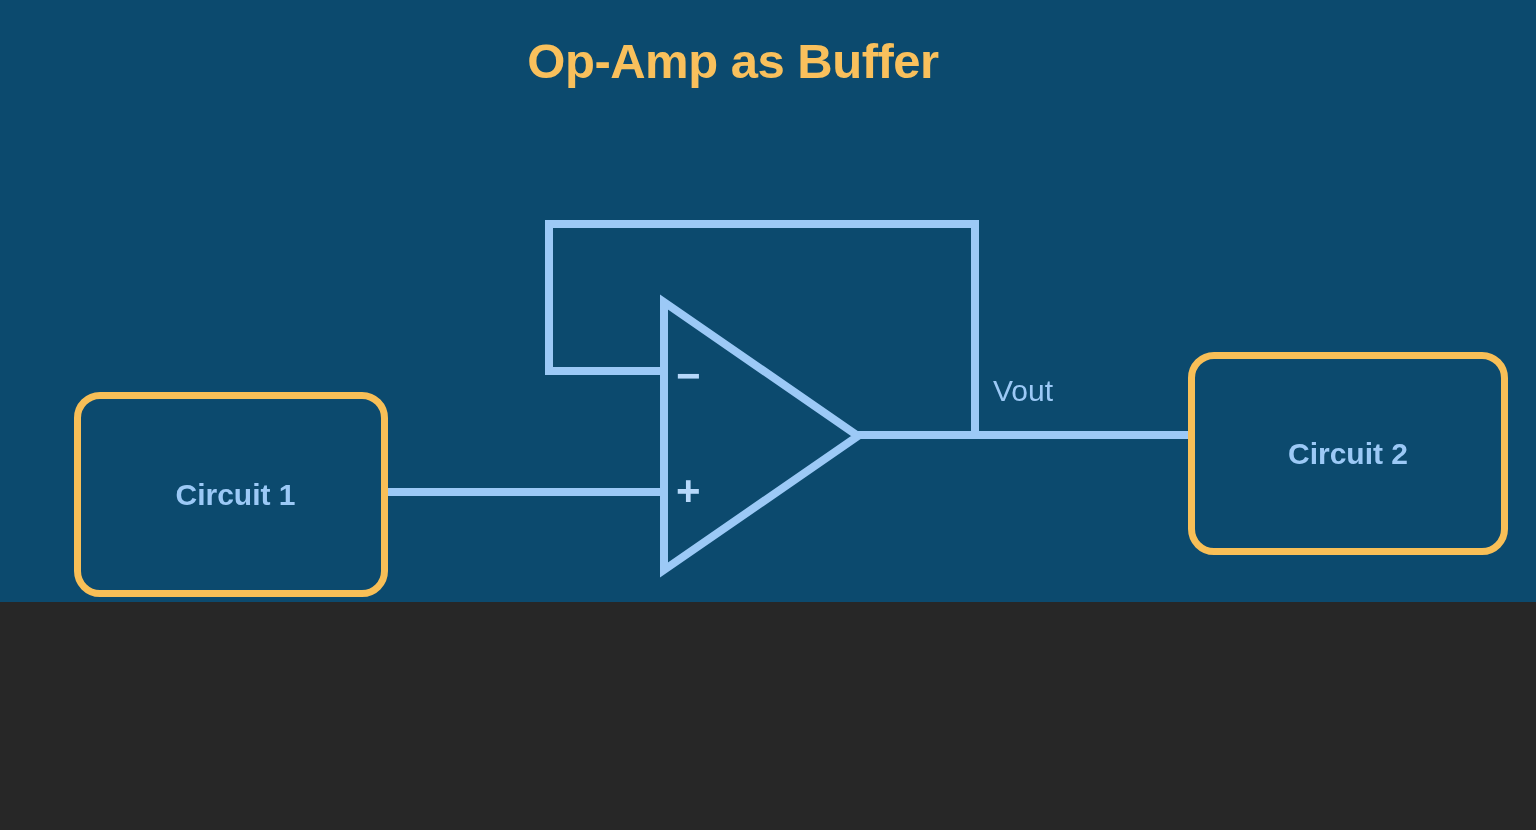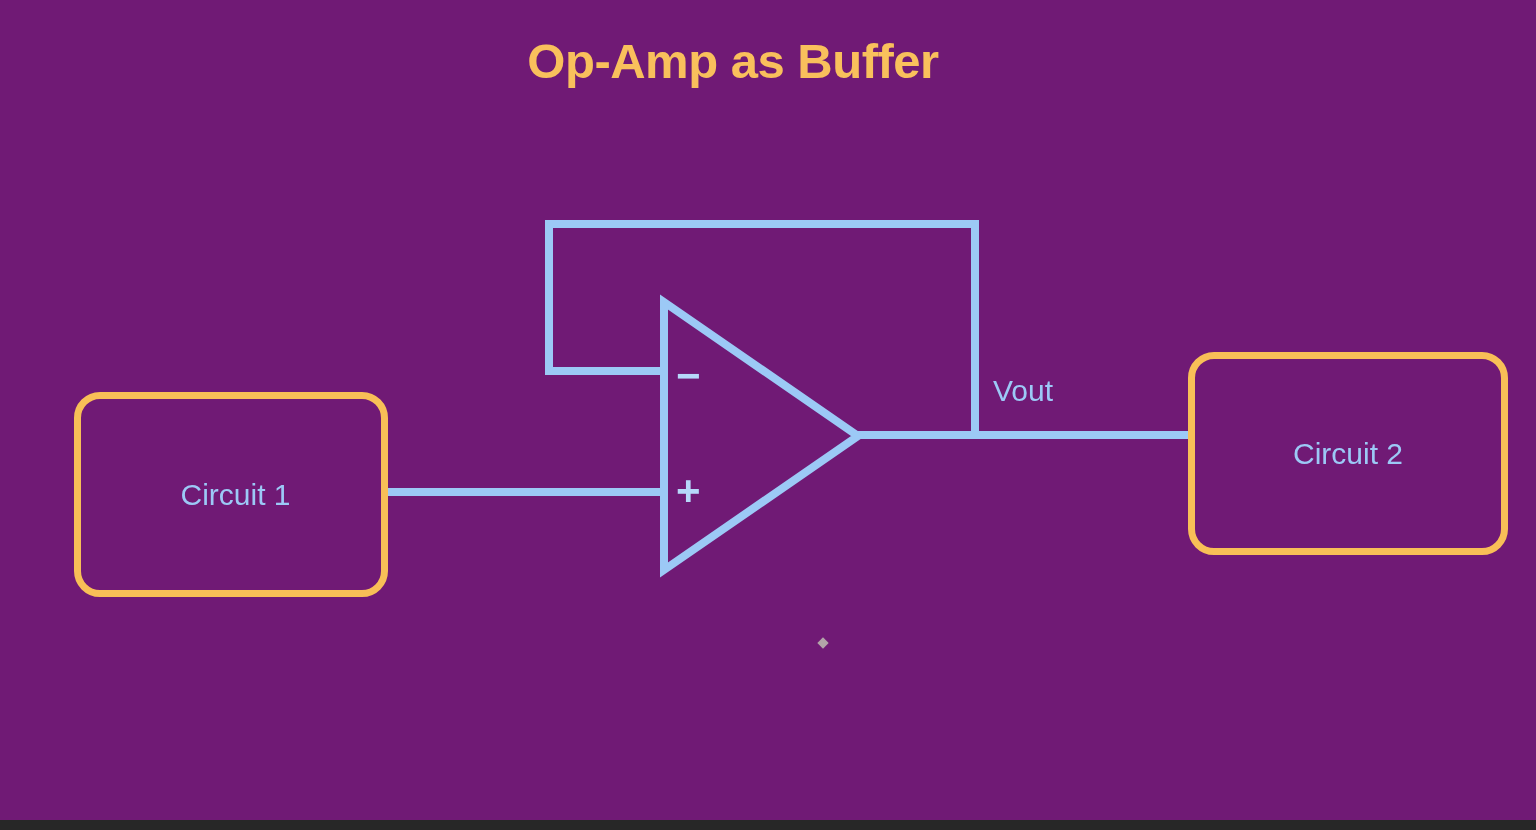--- a/index.html
+++ b/index.html
@@ -3,22 +3,22 @@
 <meta charset="utf-8">
 <style>
   html, body {
     margin: 0;
     padding: 0;
     background: #272727;
   }
   #stage {
     position: relative;
     width: 1536px;
-    height: 820px;
-    background: #701a75;
+    height: 602px;
+    background: #0c4a6e;
     overflow: hidden;
     font-family: "Liberation Sans", sans-serif;
   }
   #title {
     position: absolute;
     left: 0;
     top: 33px;
     width: 1466px;
     text-align: center;
     font-size: 49px;
@@ -32,21 +32,21 @@
     box-sizing: border-box;
     border: 7px solid #F8BF57;
     border-radius: 26px;
     background: transparent;
     display: flex;
     align-items: center;
     justify-content: center;
   }
   .circuit-label {
     font-size: 30px;
-    font-weight: normal;
+    font-weight: bold;
     color: #9CC9F6;
     white-space: nowrap;
   }
   #circuit1 {
     left: 74px;
     top: 392px;
     width: 314px;
     height: 205px;
   }
   #circuit1 .circuit-label {

